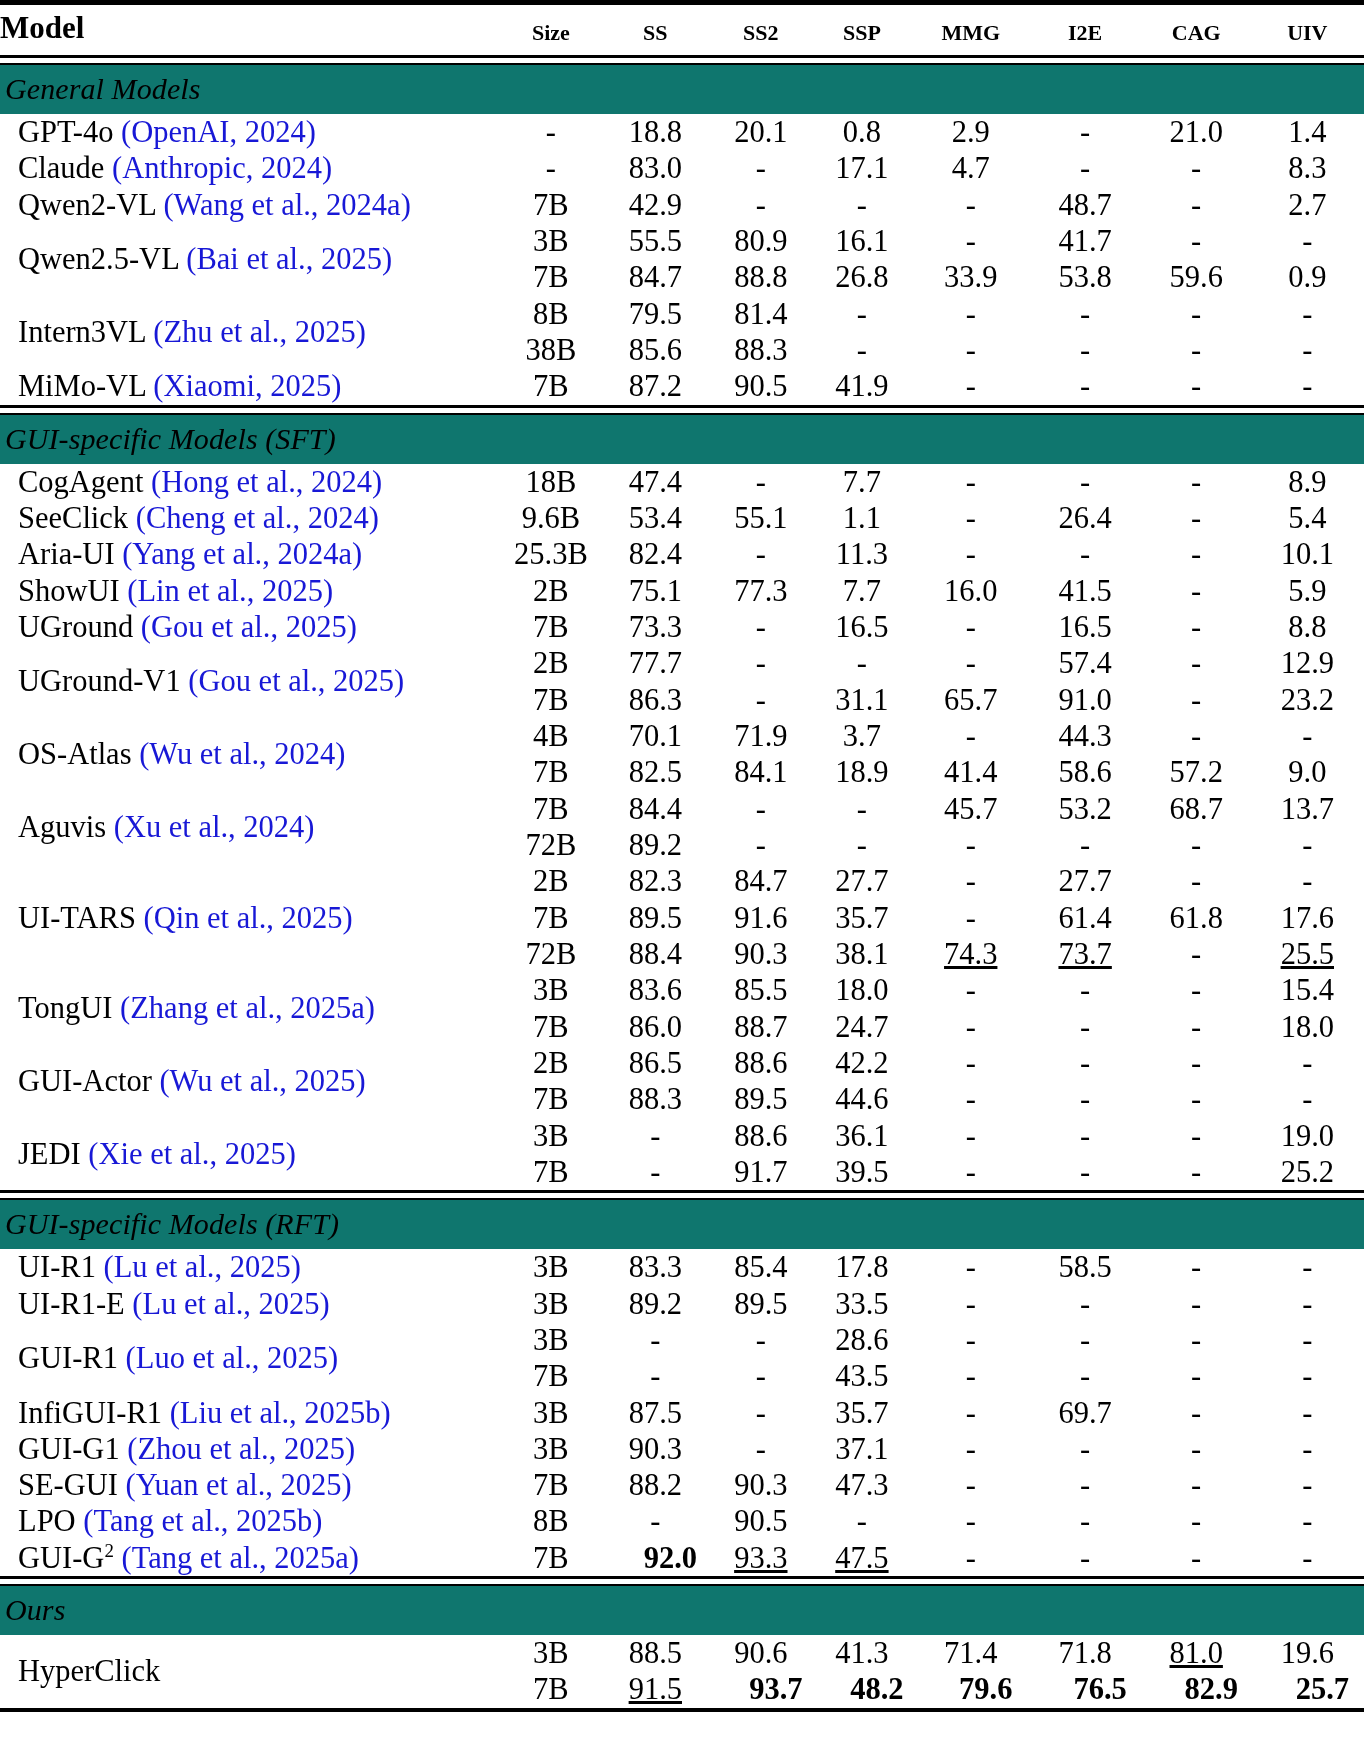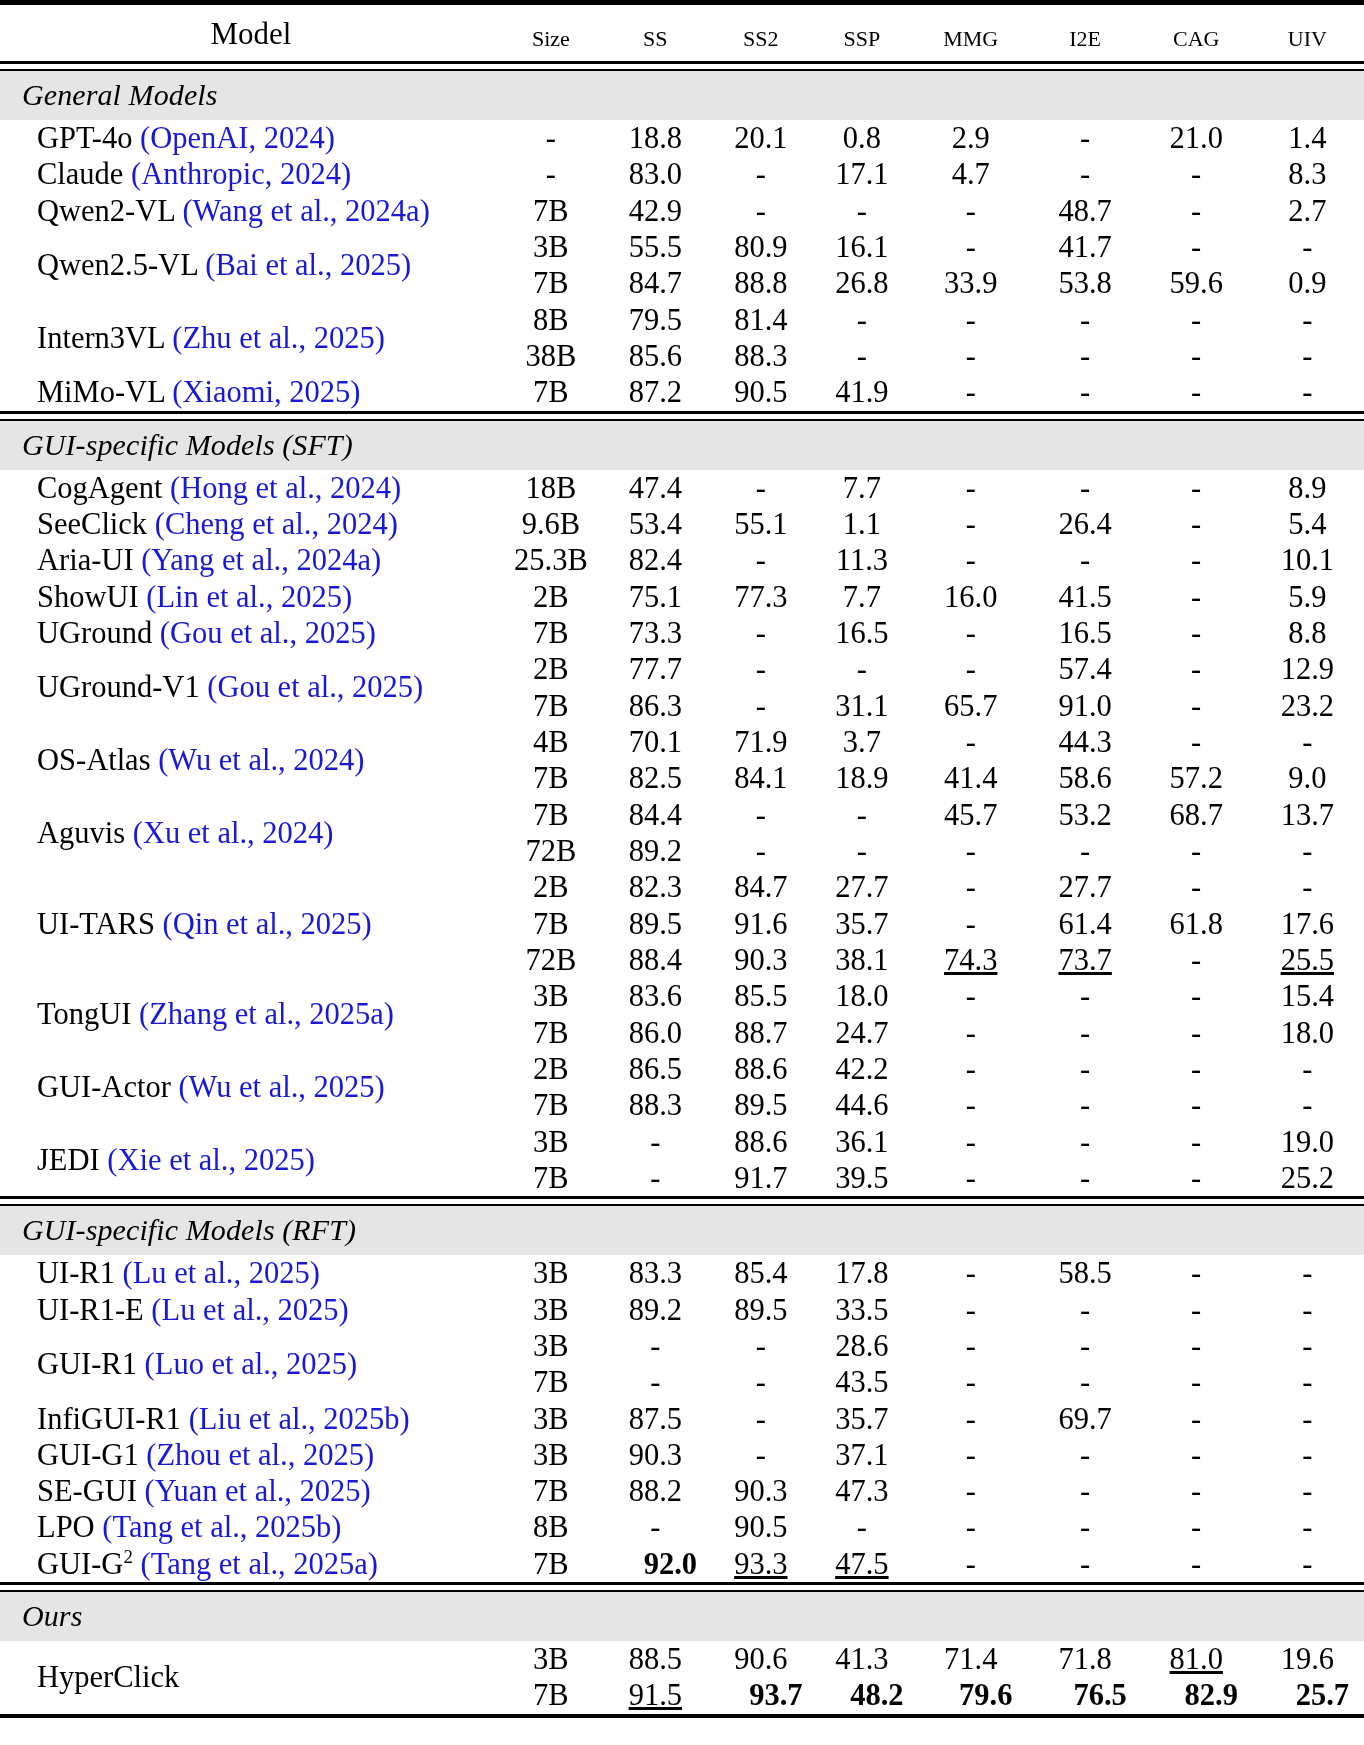--- a/index.html
+++ b/index.html
@@ -24,43 +24,42 @@
   tr.rule-top  > td{ padding:0; height:0; border-top:5px solid #000; }
   tr.rule-double > td{
      padding:0; height:5px;
      border-top:3px solid #000;
      border-bottom:2px solid #000;
   }
   tr.rule-bottom > td{ padding:0; height:0; border-top:4px solid #000; }
 
   
   tr.head th{
-    font-weight:normal;
-    padding:11px 0 9px 0;
+    font-weight:bold;
+    padding:5px 0 9px 0;
     vertical-align:bottom;
     white-space:nowrap;
-    text-align:center;
   }
   th.model-h{ text-align:left; padding-left:22px; font-size:31px;}
   th.num-h{ text-align:center; font-size:22px;}
 
   
   tr.section td{
-    background:#e5e5e5;
+    background:#0f766e;
     font-style:italic;
     font-size:30px;
-    padding:7px 0 8px 22px;
+    padding:7px 0 8px 5px;
     text-align:left;
     letter-spacing:.1px;
   }
 
   
   td.model{
     text-align:left;
-    padding-left:37px;
+    padding-left:18px;
     white-space:nowrap;
     font-size:30.5px;
     line-height:1.06;
   }
   td.cell{
     text-align:center;
     white-space:nowrap;
     font-size:30.5px;
     line-height:1.06;
   }

